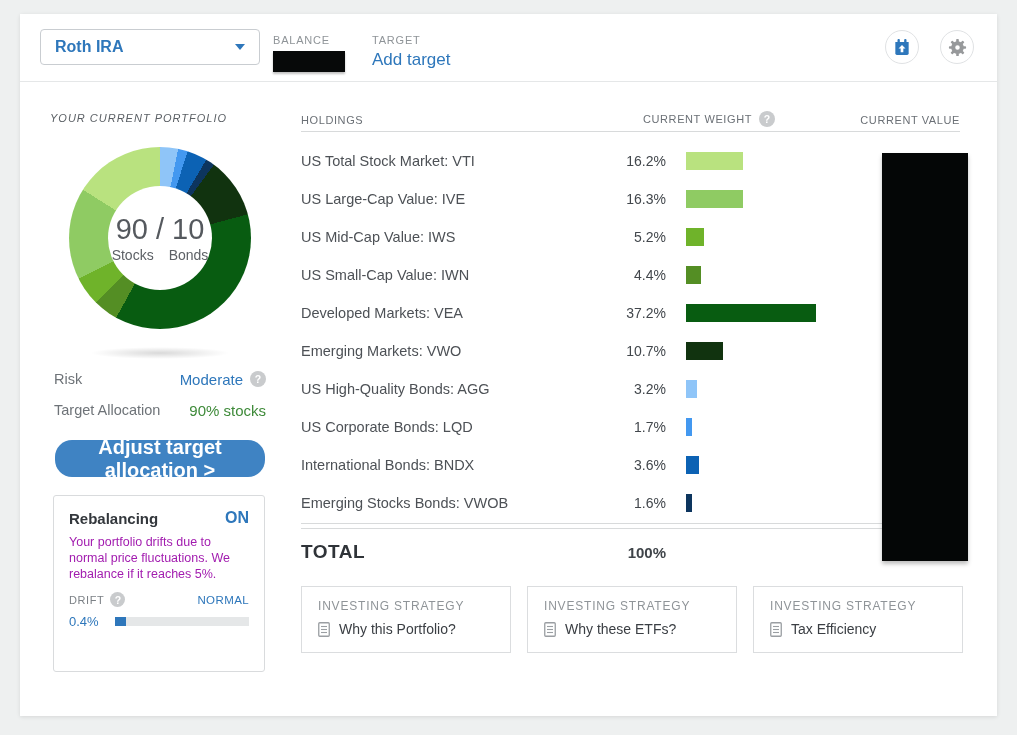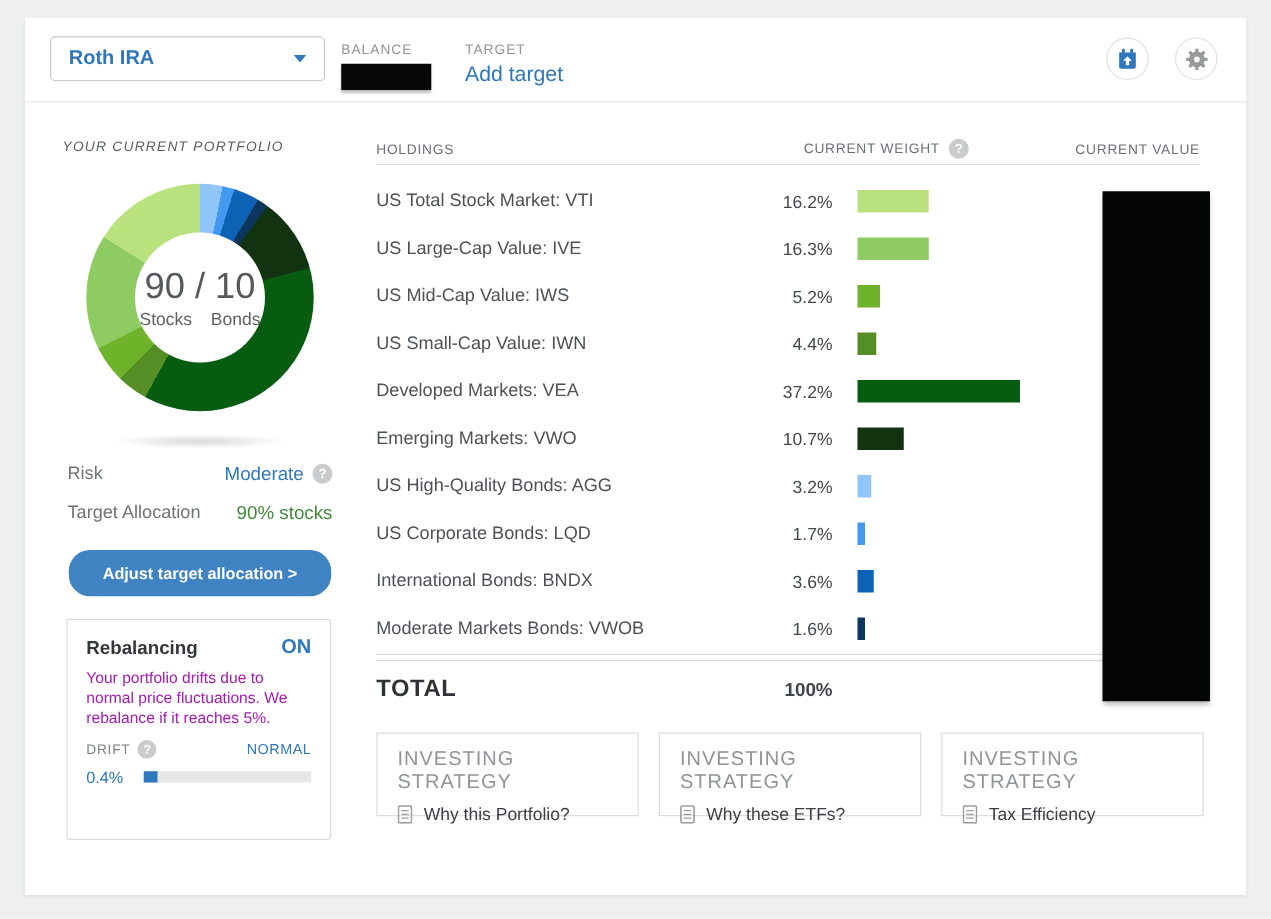--- a/index.html
+++ b/index.html
@@ -53,21 +53,21 @@
   .stat-spacer { flex:1; }
   .risk-val { font-size:15px; color:#2e77bb; margin-right:7px; }
   .alloc-val { font-size:15px; color:#3e8a39; }
   .help {
     width:16px; height:16px; border-radius:50%; background:#c9cbcd; color:#fff;
     font-size:10.5px; font-weight:700; display:inline-flex; align-items:center; justify-content:center; cursor:pointer;
     flex:0 0 auto;
   }
   .adjust-btn {
     position:absolute; left:35px; top:426px; width:210px; height:37px; border-radius:17px; border:none;
-    background:#3f83c3; color:#fff; font-weight:700; font-size:13px; font-family:inherit;
+    background:#3f83c3; color:#fff; font-weight:700; font-size:20px; font-family:inherit;
     display:flex; align-items:center; justify-content:center; cursor:pointer;
   }
   .rebal {
     position:absolute; left:33px; top:481px; width:212px; height:177px;
     border:1px solid #d9dbdd; border-radius:3px; padding:13px 15px; background:#fff;
   }
   .rebal-head { display:flex; align-items:center; }
   .rebal-title { font-size:15px; font-weight:700; color:#33373c; }
   .rebal-on { margin-left:auto; font-size:16px; font-weight:700; color:#2e77bb; cursor:pointer; }
   .rebal-desc { margin-top:7px; font-size:12.5px; line-height:16px; color:#a21caf; }
@@ -94,21 +94,21 @@
   .total-row { position:absolute; left:281px; top:524px; width:365px; height:28px; display:flex; align-items:center; }
   .total-label { font-size:19px; font-weight:700; color:#2f3338; letter-spacing:0.5px; }
   .total-pct { margin-left:auto; font-size:15px; font-weight:600; color:#3f4449; }
   .value-redact { position:absolute; left:862px; top:139px; width:86px; height:408px;
     background:#040606; box-shadow:0 3px 4px rgba(0,0,0,0.25); z-index:5; }
   
   .scard {
     position:absolute; top:572px; width:210px; height:67px; background:#fff;
     border:1px solid #dbdddf; padding:12px 16px; cursor:pointer;
   }
-  .scard-label { font-size:16px; color:#8f9498; letter-spacing:0.8px; }
+  .scard-label { font-size:12px; color:#8f9498; letter-spacing:0.8px; }
   .scard-link { display:flex; align-items:center; gap:9px; margin-top:8px; }
   .scard-title { font-size:14px; color:#3a3e43; }
 </style>
 </head>
 <body>
 
 <div class="panel">
 
   <header class="topbar">
     <div class="select">
@@ -246,21 +246,21 @@
         <span class="hrow-name">US Corporate Bonds: LQD</span>
         <span class="hrow-pct">1.7%</span>
         <span class="hrow-bar" style="width: 5.95px; background: rgb(67, 152, 240);"></span>
       </div>
       <div class="hrow">
         <span class="hrow-name">International Bonds: BNDX</span>
         <span class="hrow-pct">3.6%</span>
         <span class="hrow-bar" style="width: 12.6px; background: rgb(12, 98, 180);"></span>
       </div>
       <div class="hrow">
-        <span class="hrow-name">Moderate Markets Bonds: VWOB</span>
+        <span class="hrow-name">Emerging Stocks Bonds: VWOB</span>
         <span class="hrow-pct">1.6%</span>
         <span class="hrow-bar" style="width: 5.6px; background: rgb(13, 53, 94);"></span>
       </div>
     </div>
 
   <div class="total-divider"></div>
   <div class="total-row">
     <span class="total-label">TOTAL</span>
     <span class="total-pct">100%</span>
   </div>

